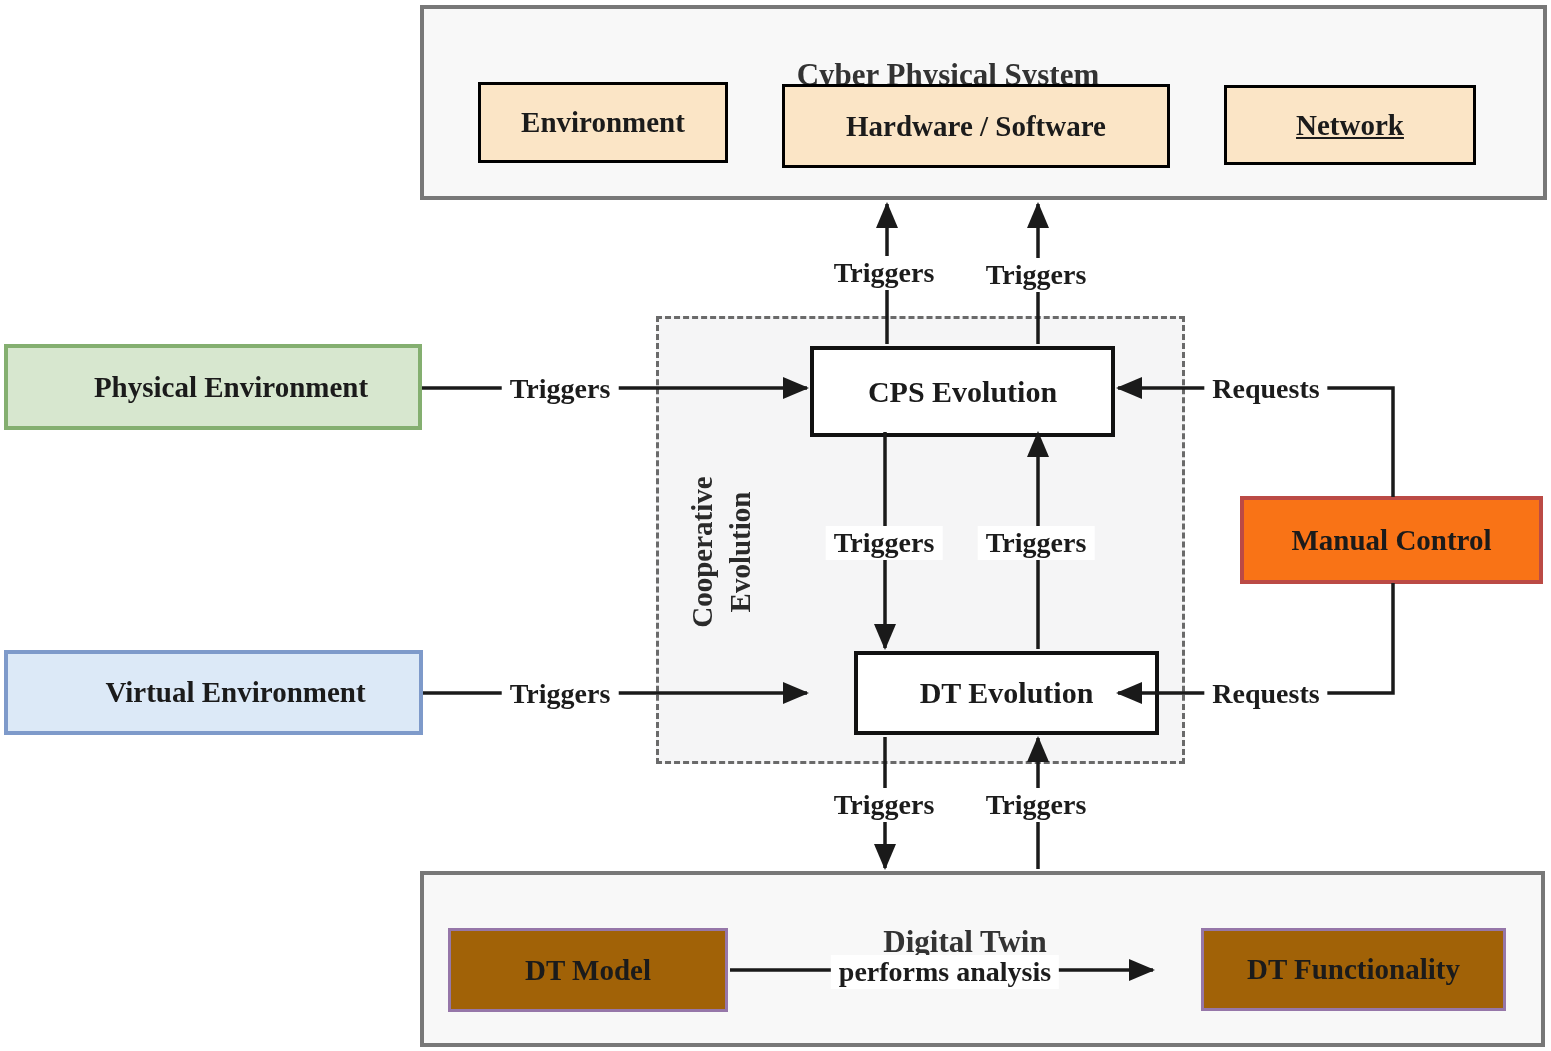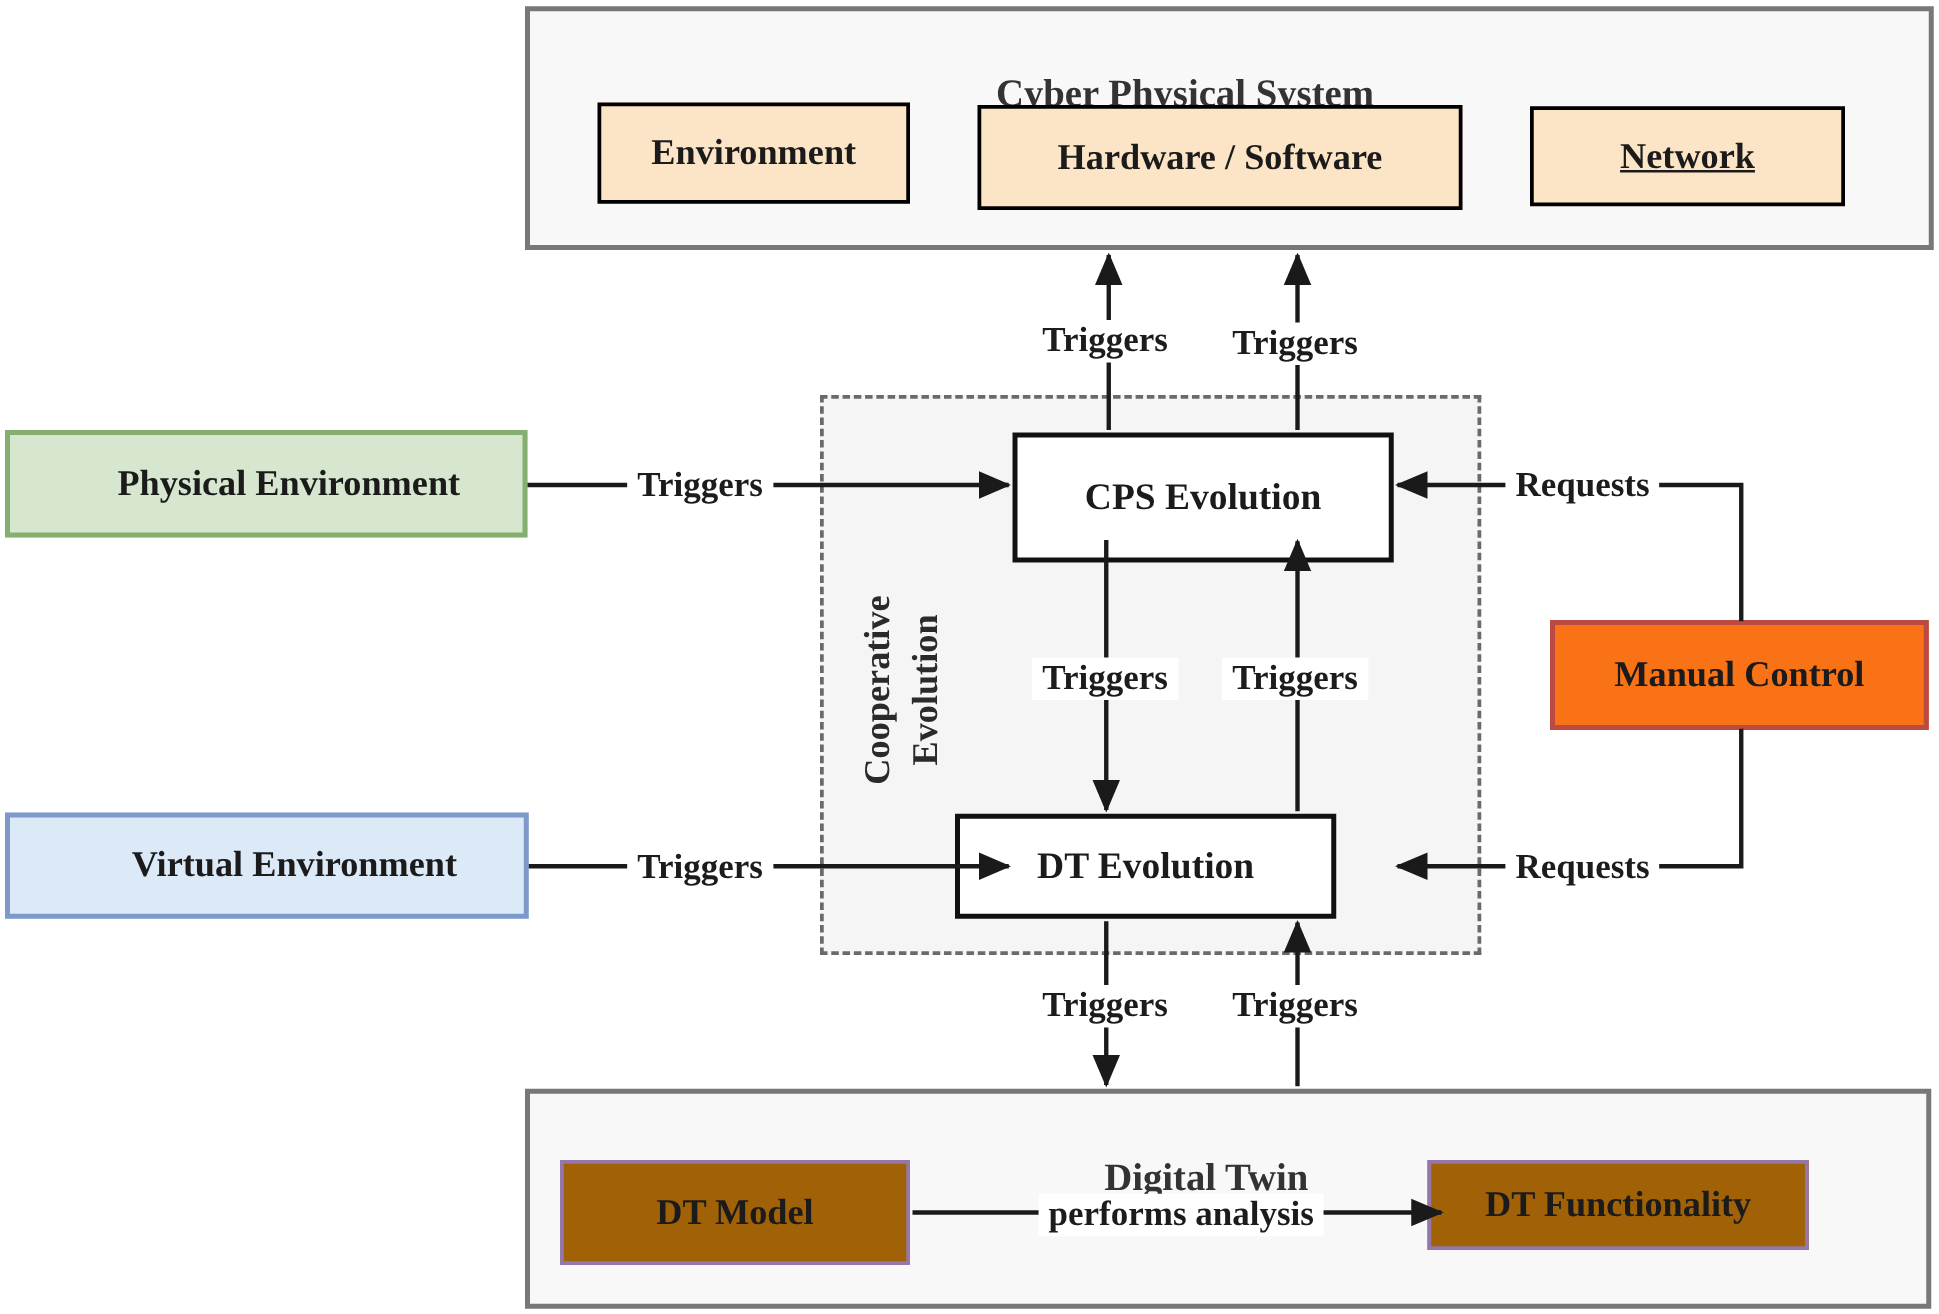--- a/index.html
+++ b/index.html
@@ -100,27 +100,27 @@
   <div class="node node-orange" style="left:782px; top:84px; width:388px; height:84px;">Hardware / Software</div>
   <div class="node node-orange" style="left:1224px; top:85px; width:252px; height:80px;text-decoration:underline;">Network</div>
 
   <div class="dashed-box" style="left:656px; top:316px; width:529px; height:448px;"></div>
   <div class="coop-label" style="left:722px; top:552px;">Cooperative Evolution</div>
 
   <div class="node node-green" style="left:4px; top:344px; width:418px; height:86px;">Physical Environment</div>
   <div class="node node-blue" style="left:4px; top:650px; width:419px; height:85px;">Virtual Environment</div>
   <div class="node node-pink" style="left:1240px; top:496px; width:303px; height:88px;">Manual Control</div>
 
-  <div class="node node-white" style="left:810px; top:346px; width:305px; height:104px;">CPS Evolution</div>
-  <div class="node node-white" style="left:764px; top:651px; width:305px; height:84px;">DT Evolution</div>
+  <div class="node node-white" style="left:810px; top:346px; width:305px; height:91px;">CPS Evolution</div>
+  <div class="node node-white" style="left:854px; top:651px; width:305px; height:84px;">DT Evolution</div>
 
   <div class="container" style="left:420px; top:871px; width:1125px; height:176px;"></div>
   <div class="container-title" style="left:965px; top:910px;">Digital Twin</div>
   <div class="node node-purple" style="left:448px; top:928px; width:280px; height:84px;">DT Model</div>
-  <div class="node node-purple" style="left:1142px; top:928px; width:305px; height:72px;">DT Functionality</div>
+  <div class="node node-purple" style="left:1201px; top:928px; width:305px; height:83px;">DT Functionality</div>
 
   <svg class="edges" viewBox="0 0 1551 1051" xmlns="http://www.w3.org/2000/svg">
     <defs>
       <marker id="ah" markerUnits="userSpaceOnUse" markerWidth="26" markerHeight="24" viewBox="0 0 26 24" refX="24" refY="12" orient="auto">
         <path d="M0,1 L26,12 L0,23 Z" fill="#1a1a1a"></path>
       </marker>
     </defs>
     <line x1="887" y1="344" x2="887" y2="204" marker-end="url(#ah)"></line>
     <line x1="1038" y1="344" x2="1038" y2="204" marker-end="url(#ah)"></line>
     <line x1="885" y1="432" x2="885" y2="648" marker-end="url(#ah)"></line>

